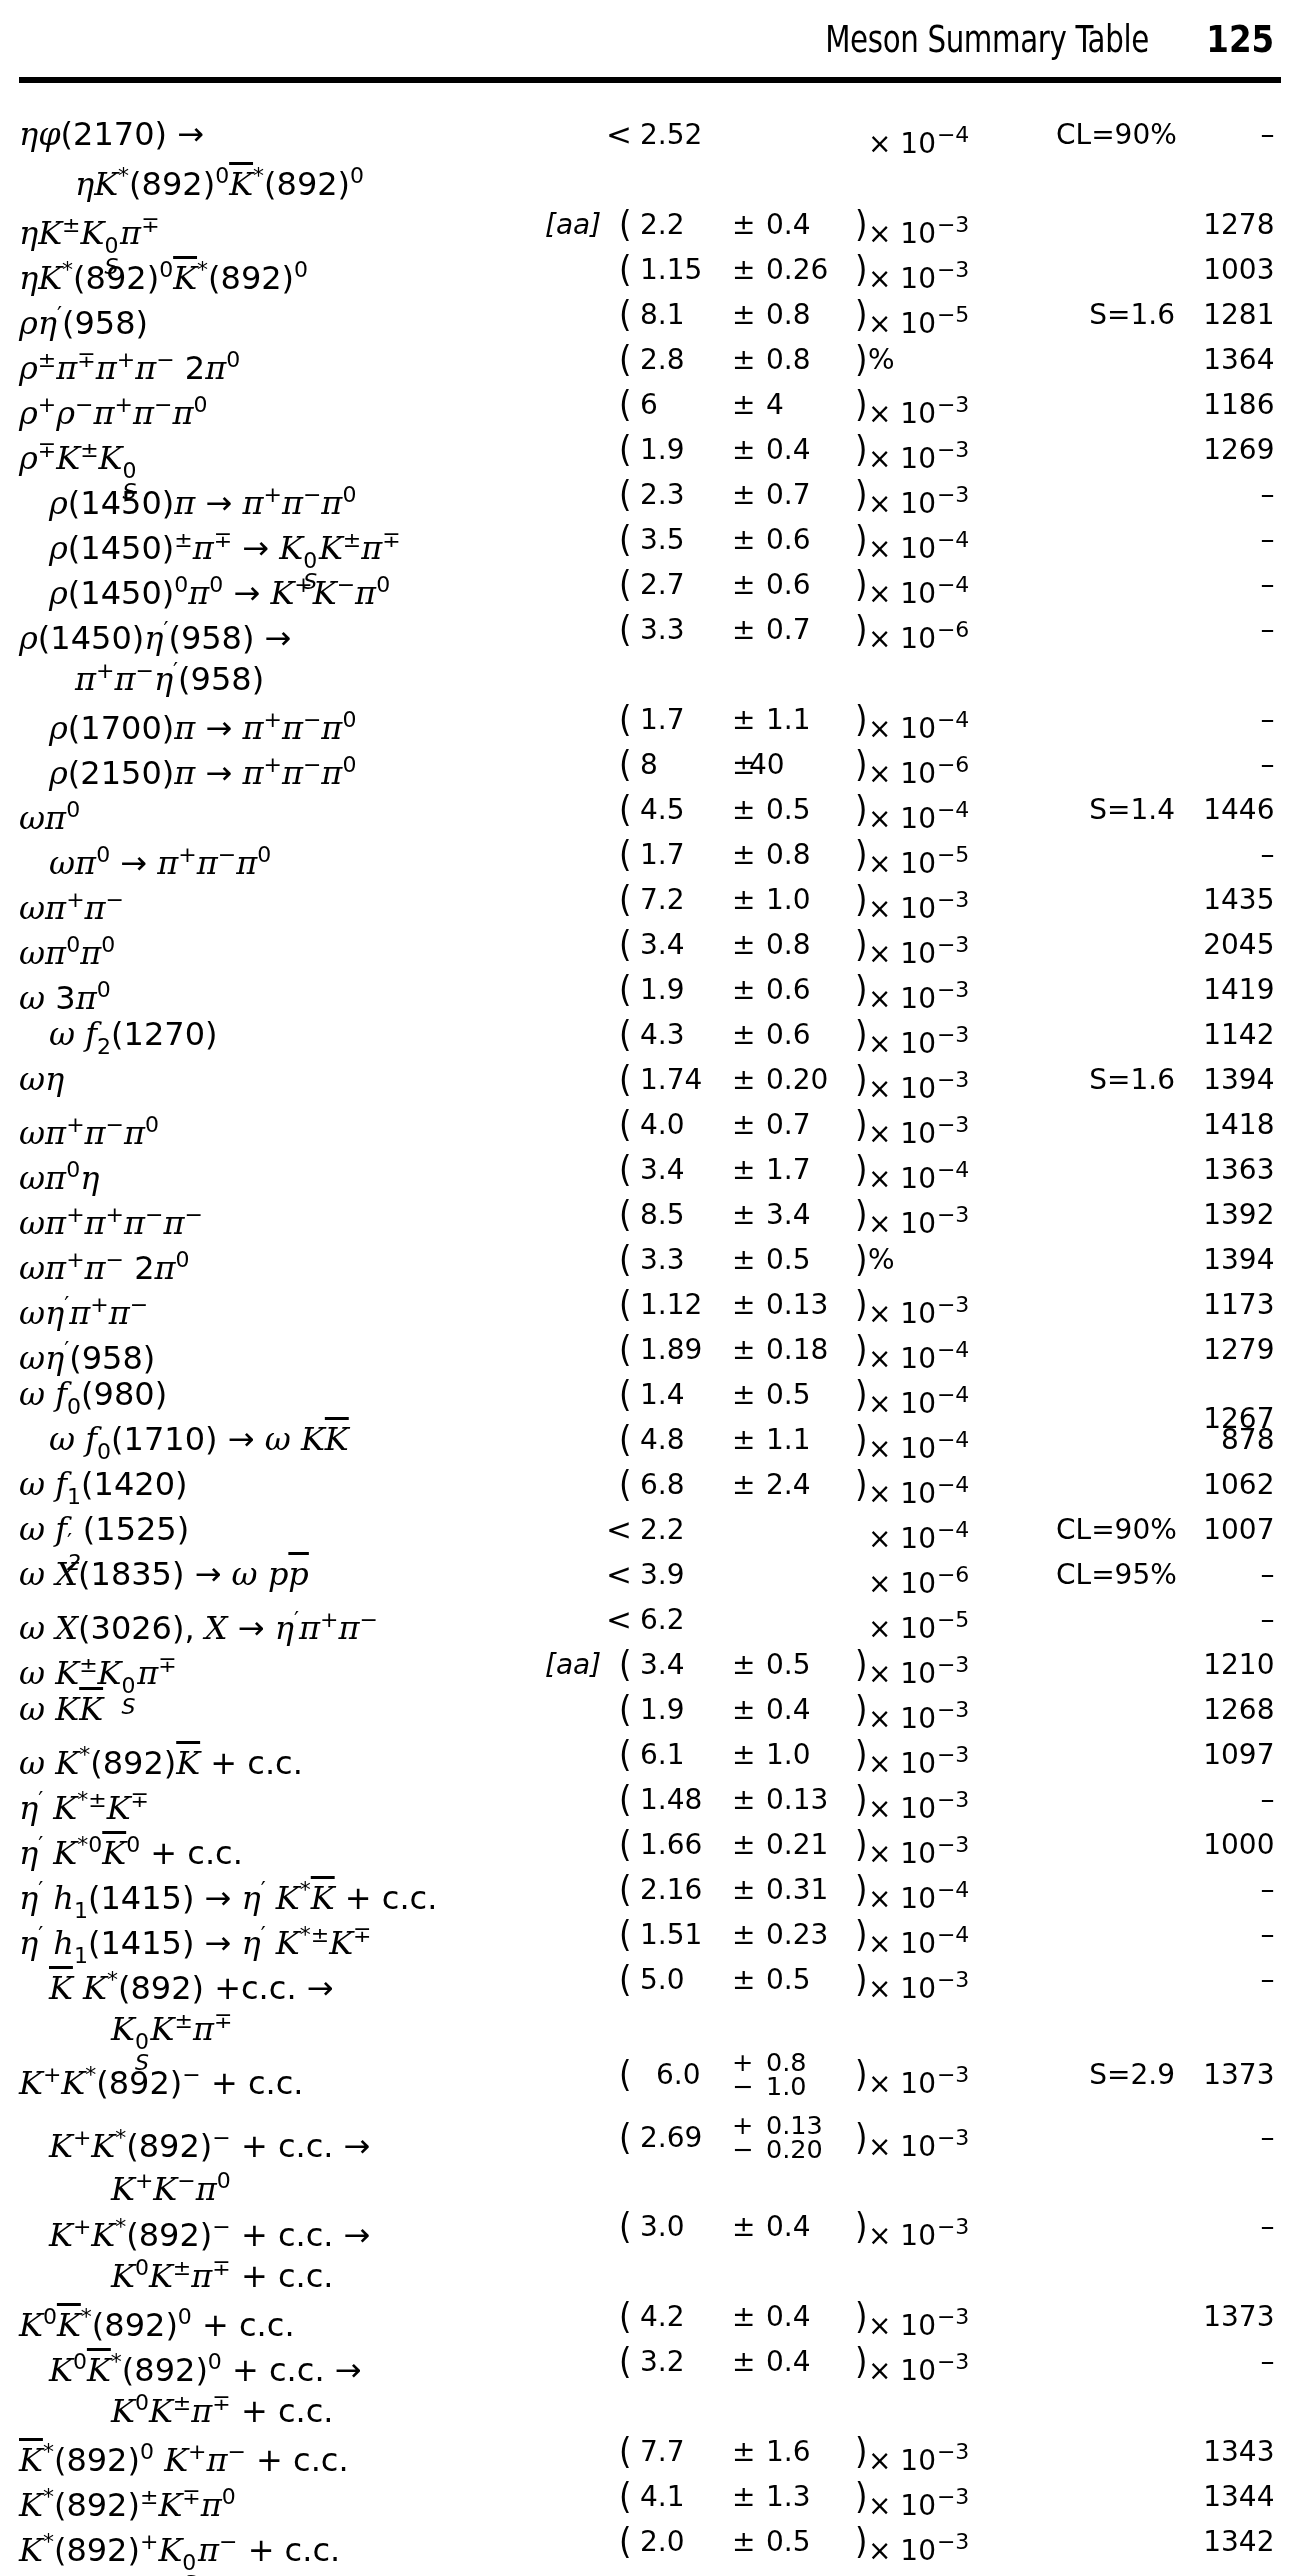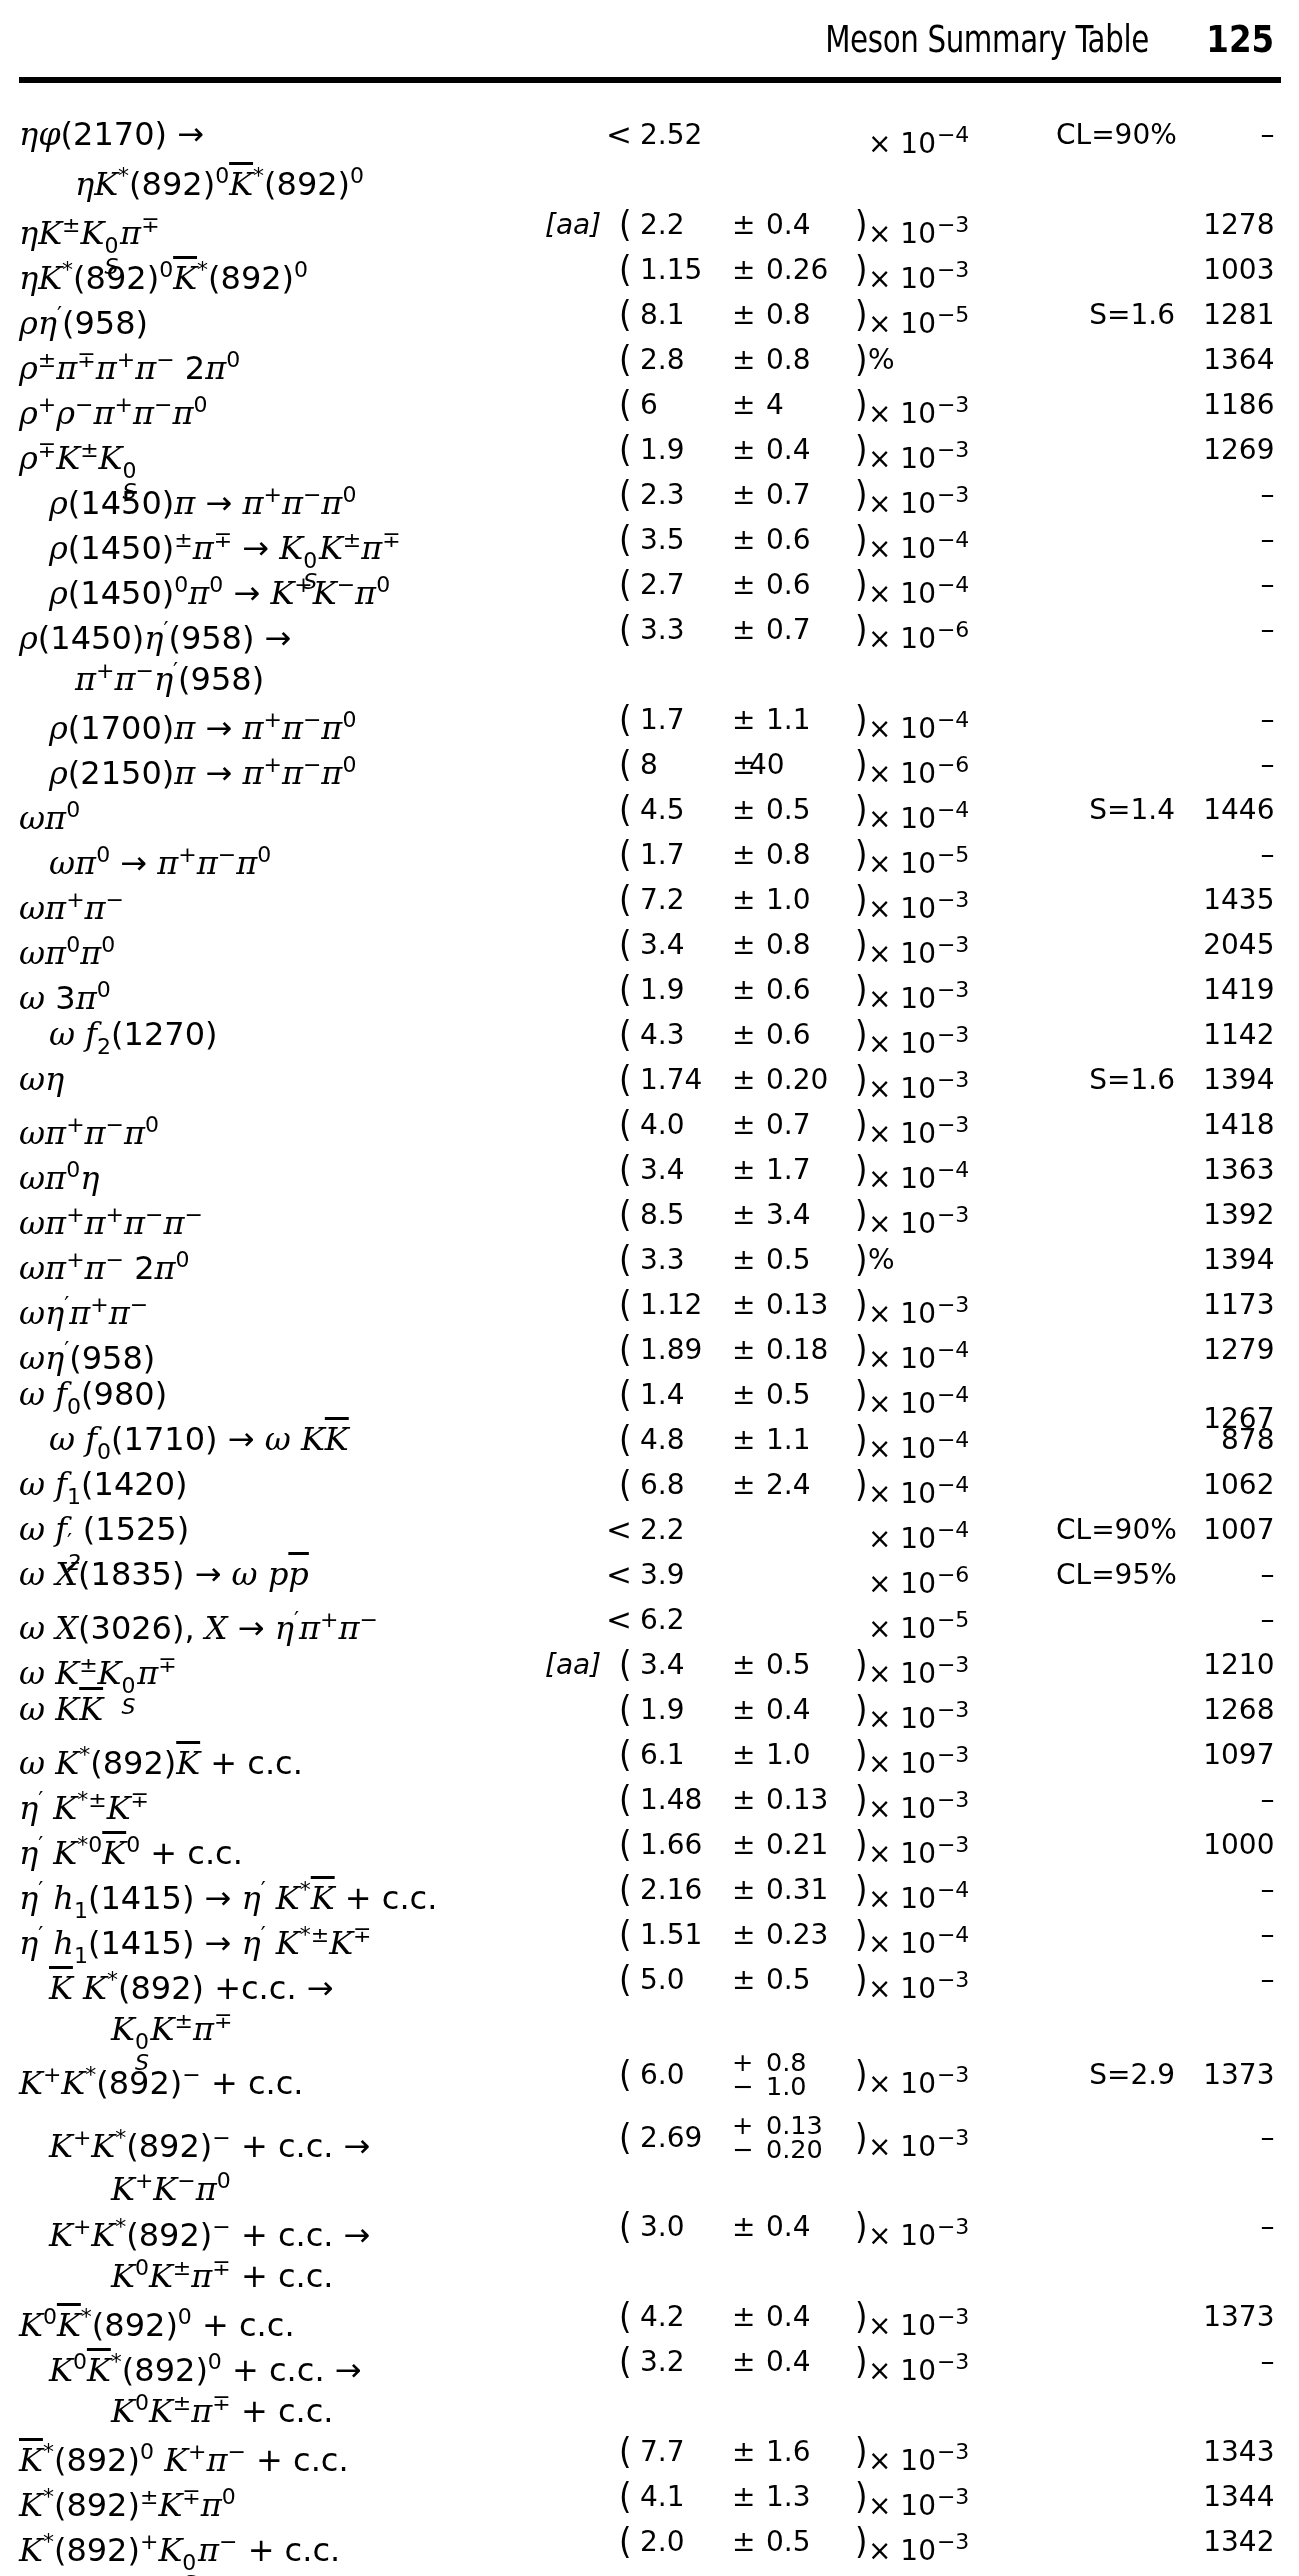--- a/index.html
+++ b/index.html
@@ -466,21 +466,21 @@
       <div class="cell val" style="top: 0px;">5.0</div>
       <div class="cell pm" style="top: 0px;">±</div>
       <div class="cell err" style="top: 0px;">0.5</div>
       <div class="cell rparen" style="top: 0px;">)</div>
       <div class="cell unit" style="top: 0px;"><span>× 10</span><sup>−3</sup></div>
       <div class="cell p" style="top: 0px;">–</div>
     </div>
     <div class="row asym" style="height: 63px;">
       <div class="cell mode" style="top: 5.1px;"><span class="m">K</span><span class="sup">+</span><span class="m">K</span><span class="sup">*</span><span class="r">(892)</span><span class="sup">−</span><span class="r"> + c.c.</span></div>
       <div class="cell lparen" style="top: 5.1px;">(</div>
-      <div class="cell val" style="top: 5.1px;">6.0</div>
+      <div class="cell val" style="top: 5.1px; margin-left: 16px;">6.0</div>
       <div class="cell asymerr">
         <div>
           <span class="sgn">+</span>
           <span>0.8</span>
         </div>
         <div>
           <span class="sgn">−</span>
           <span>1.0</span>
         </div>
       </div>

